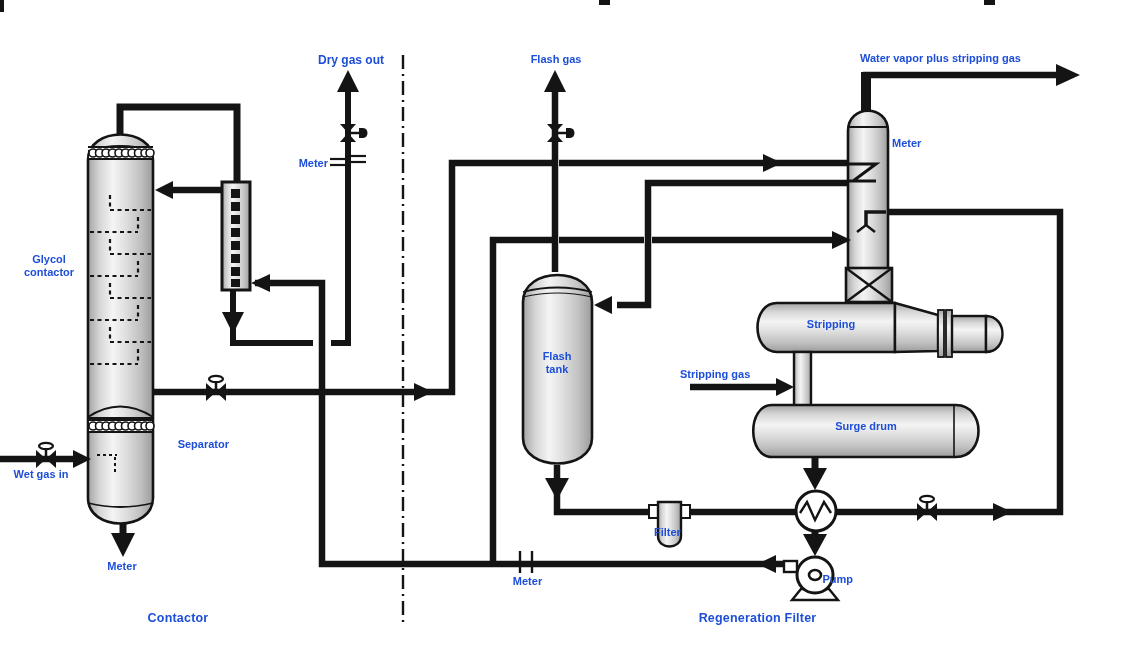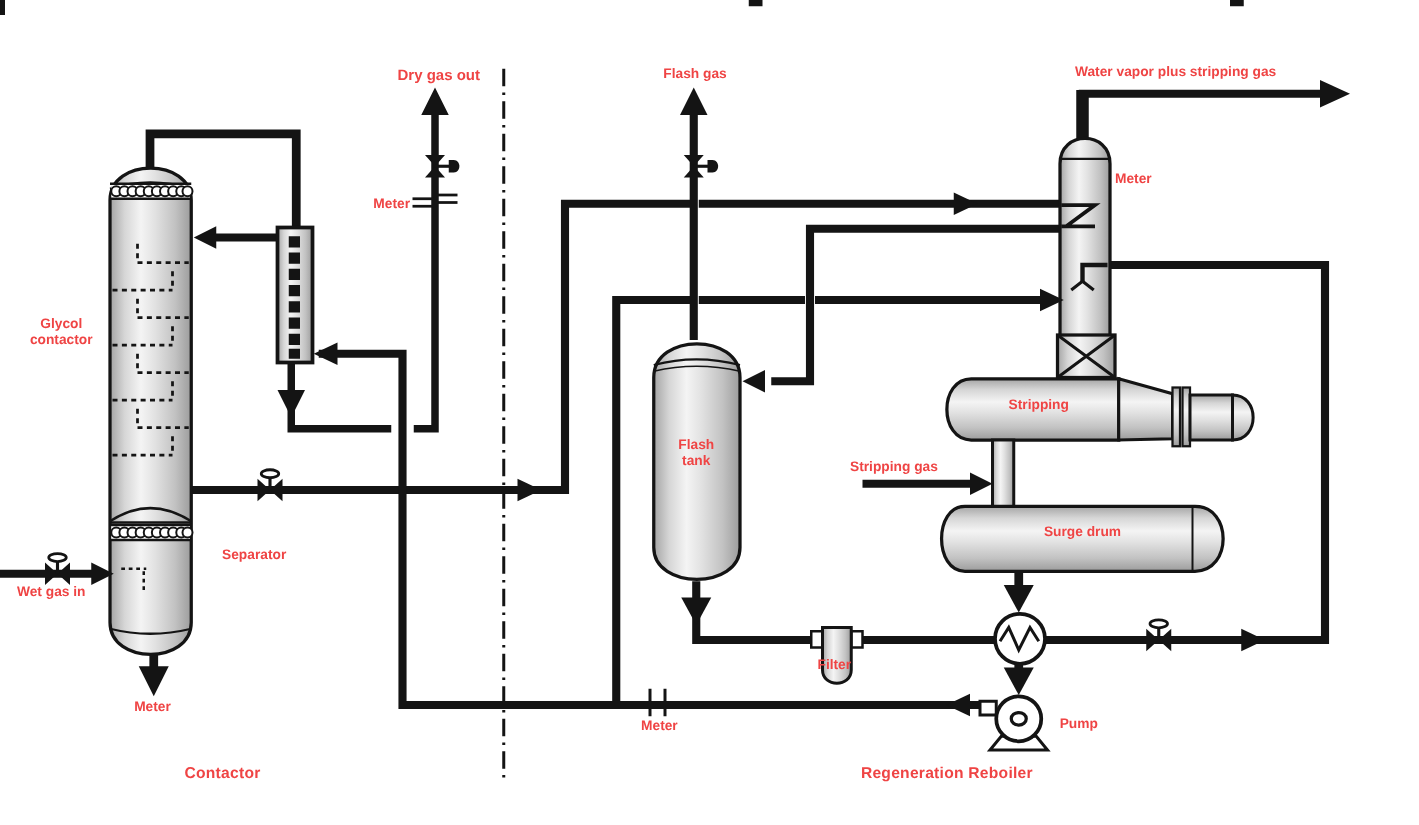--- a/index.html
+++ b/index.html
@@ -1,19 +1,19 @@
 <!DOCTYPE html>
 <html><head>
 <meta charset="utf-8">
 <style>
   html,body{margin:0;padding:0;background:#fff;}
   .canvas{position:relative;width:1135px;height:660px;background:#ffffff;overflow:hidden;
           font-family:"Liberation Sans",sans-serif;}
   svg{position:absolute;left:0;top:0;}
-  .lbl{position:absolute;font:bold 11px "Liberation Sans",sans-serif;color:#ef4444;
+  .lbl{position:absolute;font:bold 11px "Liberation Sans",sans-serif;color:#1d4ed8;
        line-height:1.2;white-space:pre-line;}
   .title{font-size:12.5px;letter-spacing:.2px;}
 </style>
 </head>
 <body>
 
 <div class="canvas">
 
 <svg width="1135" height="660" viewBox="0 0 1135 660">
   <defs>
@@ -275,17 +275,17 @@
 <div class="lbl title" style="left:128px;top:611px;width:100px;text-align:center">Contactor</div>
 <div class="lbl" style="left:522px;top:53px;width:68px;text-align:center">Flash gas</div>
 <div class="lbl" style="left:529px;top:350px;width:56px;text-align:center">Flash
 tank</div>
 <div class="lbl" style="left:500px;top:575px;width:55px;text-align:center">Meter</div>
 <div class="lbl" style="left:654px;top:526px;width:44px;text-align:left">Filter</div>
 <div class="lbl" style="left:680px;top:368px;width:92px;text-align:left">Stripping gas</div>
 <div class="lbl" style="left:800px;top:318px;width:62px;text-align:center">Stripping</div>
 <div class="lbl" style="left:825px;top:420px;width:82px;text-align:center">Surge drum</div>
 <div class="lbl" style="left:892px;top:137px;width:36px;text-align:left">Meter</div>
-<div class="lbl" style="left:841px;top:573px;width:44px;text-align:center">Pump</div>
+<div class="lbl" style="left:809px;top:573px;width:44px;text-align:right">Pump</div>
 <div class="lbl" style="left:860px;top:52px;width:205px;text-align:left">Water vapor plus stripping gas</div>
-<div class="lbl title" style="left:655px;top:611px;width:205px;text-align:center">Regeneration Reboiler</div>
+<div class="lbl title" style="left:655px;top:611px;width:205px;text-align:center">Regeneration Filter</div>
 
 </div>
 
 </body></html>

